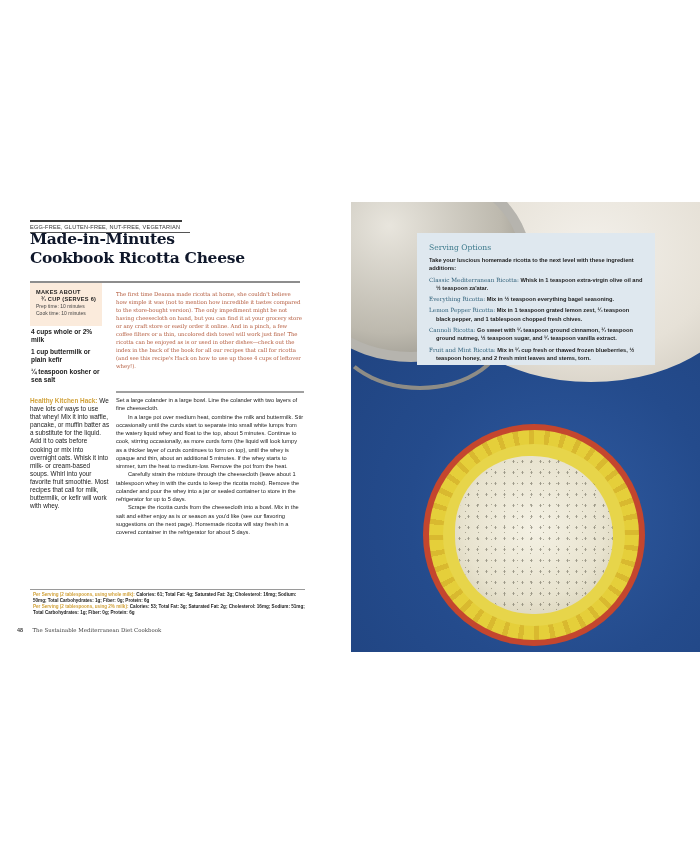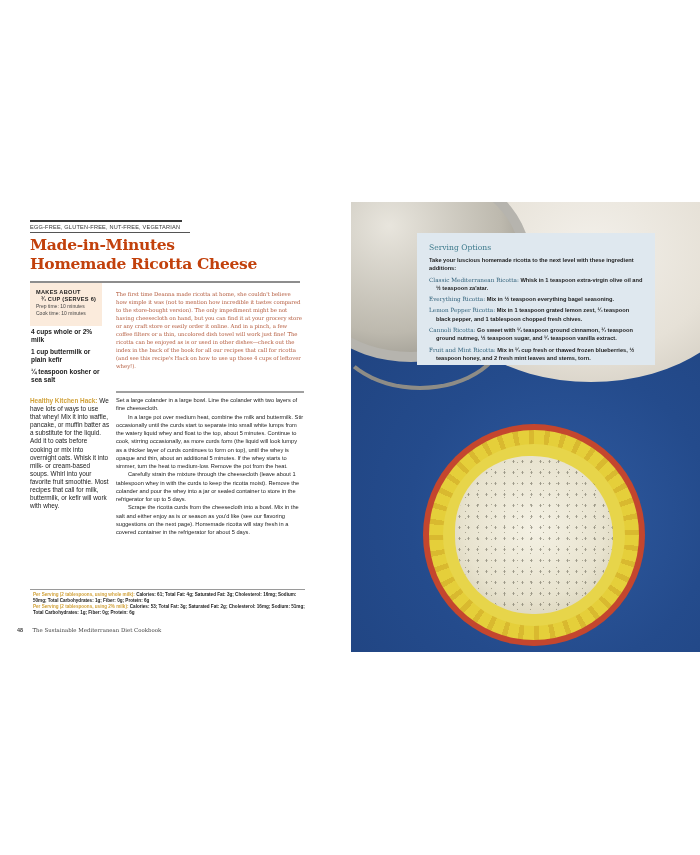--- a/index.html
+++ b/index.html
@@ -4,21 +4,21 @@
   <style>
     html, body { margin: 0; padding: 0; }
     body {
       width: 700px; height: 855px; background: #ffffff;
       position: relative; overflow: hidden;
       font-family: "Liberation Sans", sans-serif; color: #1f1f1f;
     }
     .left-page { position: absolute; left: 0; top: 0; width: 350px; height: 855px; background: #fff; }
     .diet-rule { position: absolute; left: 30px; top: 220px; width: 152px; height: 2px; background: #3a3a3a; }
     .diet-tags { position: absolute; left: 30px; top: 224px; width: 160px; font-size: 5.6px; letter-spacing: 0.2px; color: #333; border-bottom: 1px solid #555; padding-bottom: 2px; white-space: nowrap; }
-    .title { position: absolute; left: 30px; top: 235px; width: 280px; font-family: "DejaVu Serif", serif; font-weight: bold; font-size: 15.5px; line-height: 19px; color: #c2410c; letter-spacing: -0.3px; }
+    .title { position: absolute; left: 30px; top: 229px; width: 280px; font-family: "DejaVu Serif", serif; font-weight: bold; font-size: 15.5px; line-height: 19px; color: #0f172a; letter-spacing: -0.3px; }
     .title-rule { position: absolute; left: 30px; top: 281px; width: 270px; height: 1.5px; background: #8d8d8d; }
     .yield-box { position: absolute; left: 30px; top: 283px; width: 72px; height: 43px; background: #fbebdc; padding: 6px 0 0 6px; box-sizing: border-box; }
     .yield-head { font-size: 5.6px; font-weight: bold; letter-spacing: 0.3px; color: #222; line-height: 7px; }
     .yield-head .indent { padding-left: 5px; display: block; }
     .yield-time { font-size: 5px; line-height: 7px; color: #444; }
     .ingredients { position: absolute; left: 31px; top: 328px; width: 75px; }
     .ingredient { font-size: 6.6px; font-weight: bold; line-height: 8px; margin-bottom: 4px; color: #222; }
     .intro { position: absolute; left: 116px; top: 290px; width: 187px; font-family: "DejaVu Serif", serif; font-size: 5.4px; line-height: 8.05px; color: #b35a3c; letter-spacing: -0.05px; }
     .intro-rule { position: absolute; left: 116px; top: 391px; width: 188px; height: 1.5px; background: #a0a0a0; }
     .hack { position: absolute; left: 30px; top: 397px; width: 80px; font-size: 6.4px; line-height: 8.1px; color: #222; }
@@ -58,21 +58,21 @@
   </style>
 </head>
 <body>
 
 <div class="left-page">
   <div class="diet-rule"></div>
   <div class="diet-tags">EGG-FREE, GLUTEN-FREE, NUT-FREE, VEGETARIAN</div>
 
   <div class="title">
     <div>Made-in-Minutes</div>
-    <div>Homemade Ricotta Cheese</div>
+    <div>Cookbook Ricotta Cheese</div>
   </div>
   <div class="title-rule"></div>
 
   <div class="yield-box">
     <div class="yield-head">
       <span>MAKES ABOUT</span>
       <span class="indent">¾ CUP (SERVES 6)</span>
     </div>
     <div class="yield-time">Prep time: 10 minutes</div>
     <div class="yield-time">Cook time: 10 minutes</div>

